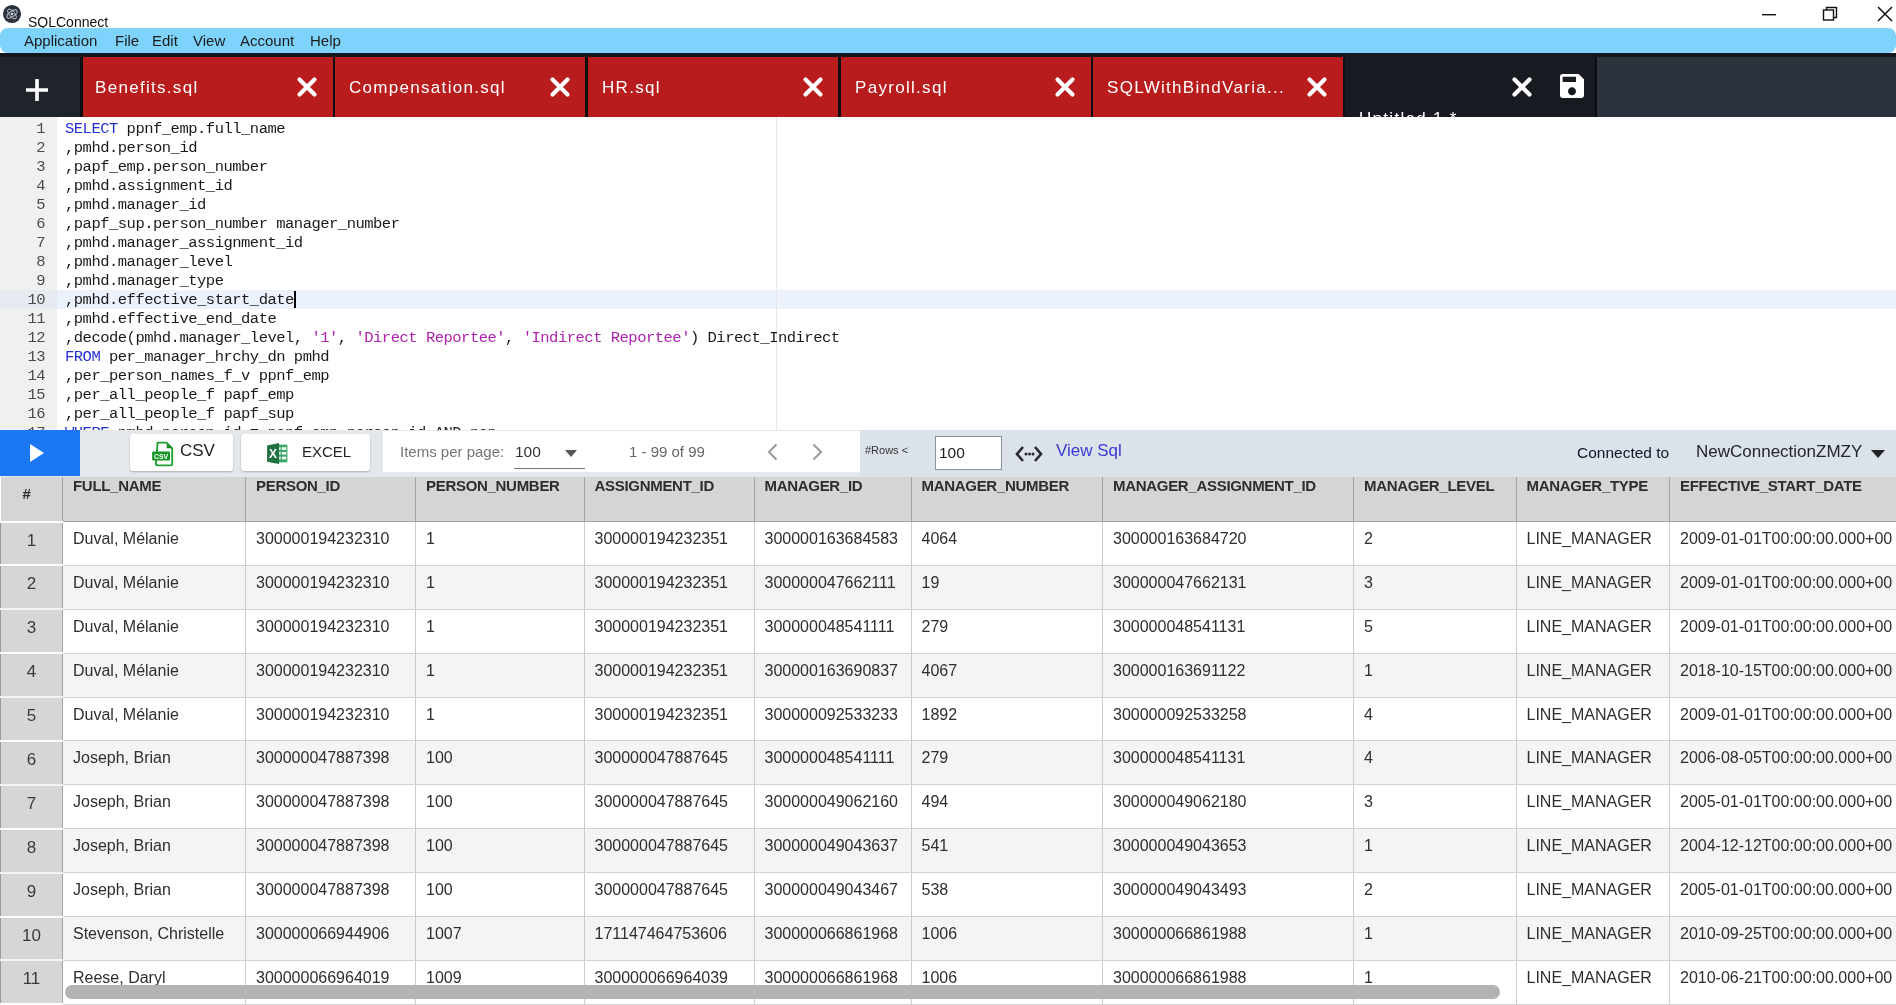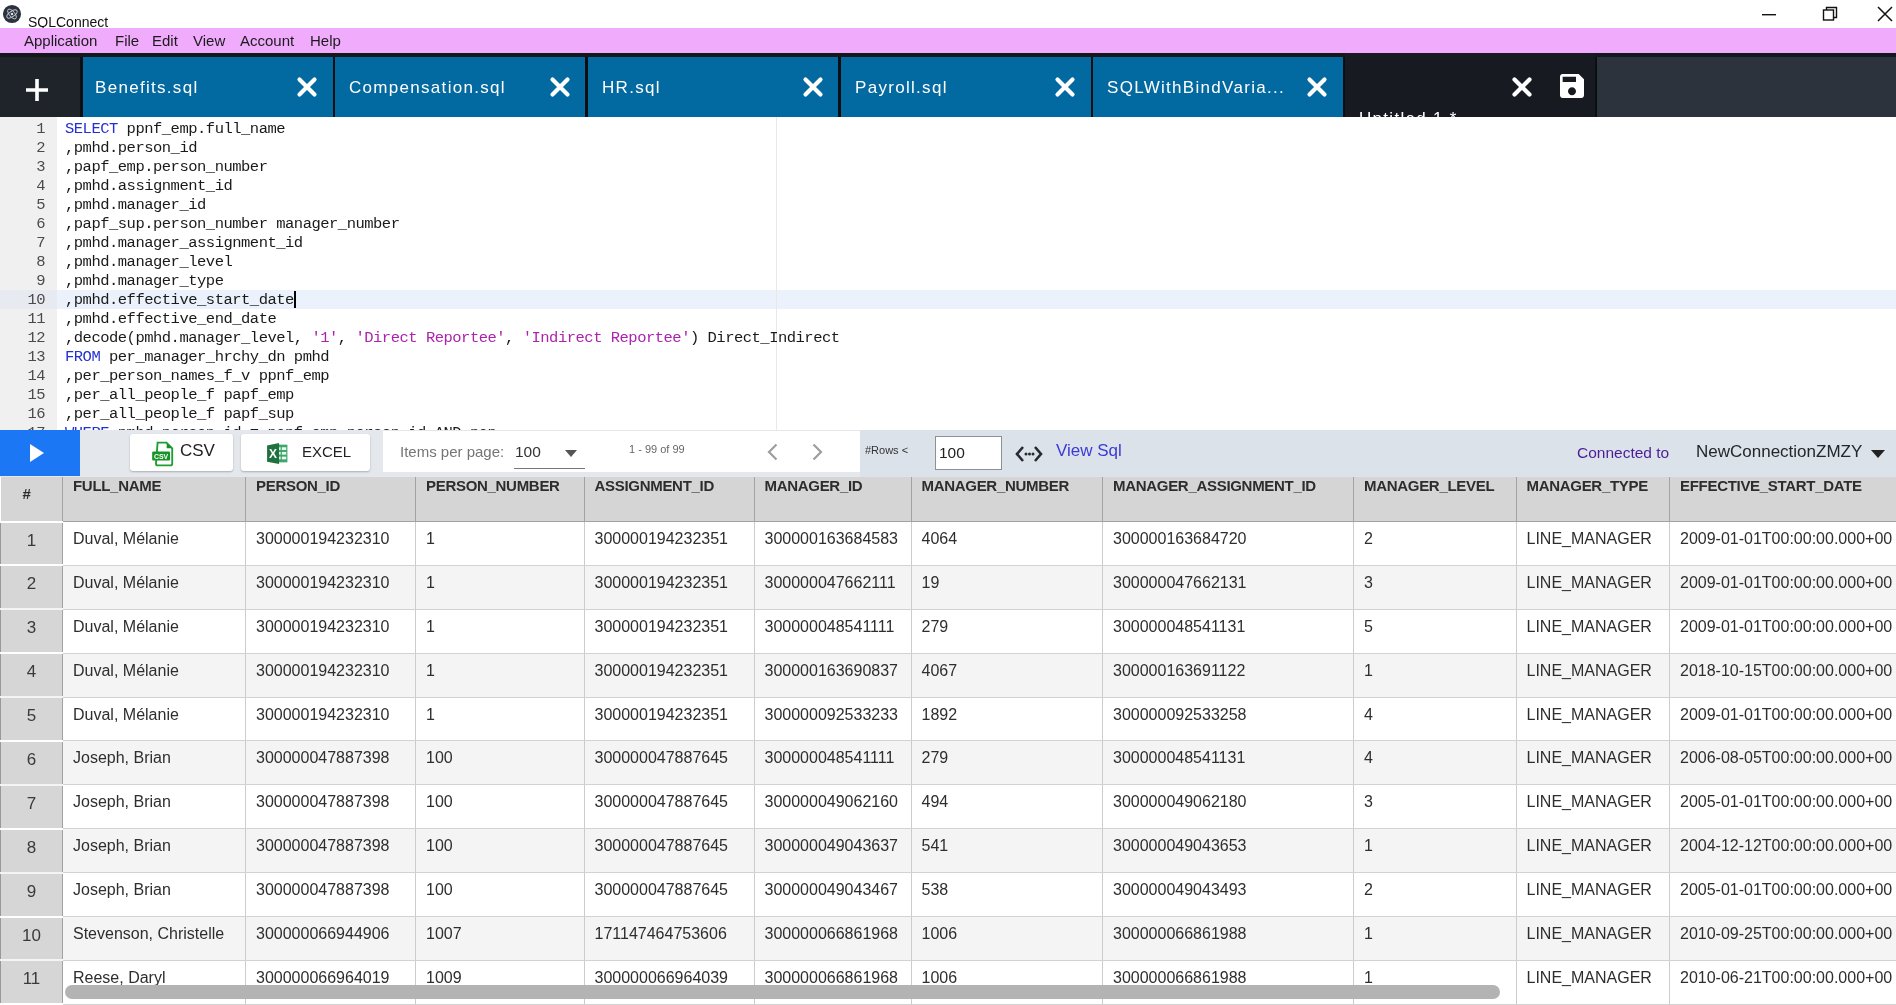--- a/index.html
+++ b/index.html
@@ -7,27 +7,27 @@
   body { font-family:"Liberation Sans", sans-serif; position:relative; background:#fff; }
   .abs { position:absolute; }
 
   
   #titlebar { left:0; top:0; width:1896px; height:28px; background:#ffffff; }
   #appicon { left:2px; top:4px; width:20px; height:20px; }
   #apptitle { left:28px; top:8px; height:28px; line-height:29px; font-size:14px; color:#111; }
   .winbtn { top:0; height:28px; width:45px; }
 
   
-  #menubar { left:0; top:28px; width:1896px; height:25px; background:#f0abfc; }
+  #menubar { left:0; top:28px; width:1896px; height:25px; background:#7dd3fc;border-radius:8px; }
   .menuitem { position:absolute; top:0; height:25px; line-height:26px; font-size:15px; color:#1b1b1b; }
 
   
   #tabbar { left:0; top:53px; width:1896px; height:64px; background:#14181d; }
   #tabbg { position:absolute; left:0; top:4px; width:1896px; height:60px; background:#2d333c; }
-  .tab { position:absolute; top:4px; height:60px; background:#0369a1; color:#fff; font-size:17px; letter-spacing:1.3px; }
+  .tab { position:absolute; top:4px; height:60px; background:#b91c1c; color:#fff; font-size:17px; letter-spacing:1.3px; }
   .tab .lbl { position:absolute; left:14px; top:21px; }
   .tab.active { top:0; height:64px; background:#171b21; }
   .tab.active .lbl { top:25px;margin-top:31px; }
   .tab.active .xicon { top:23px; }
   .tabgap { position:absolute; top:4px; height:60px; width:3px; background:#0c0e12; z-index:5; }
   #plusarea { position:absolute; left:0; top:4px; width:80px; height:60px; background:#1f242b; }
   .xicon { position:absolute; width:22px; height:22px; top:19px; }
 
   
   #editor { left:0; top:117px; width:1896px; height:313px; background:#fff; overflow:hidden; }
@@ -48,25 +48,25 @@
   #playtri { position:absolute; left:30px; top:14px; width:0; height:0; border-left:14px solid #fff; border-top:9.5px solid transparent; border-bottom:9.5px solid transparent; }
   .tbtn { position:absolute; top:4px; height:37px; background:#fff; border-radius:3px; box-shadow:0 1px 2px rgba(0,0,0,0.25); }
   #csvbtn { left:130px; width:103px; }
   #xlsbtn { left:241px; width:129px; }
   .tbtn .txt { position:absolute; top:7px; font-size:17px; color:#222; }
   #whitepanel { position:absolute; left:383px; top:1px; width:477px; height:41px; background:#fff; }
   .gtxt { position:absolute; font-size:15px; color:#757575; top:12.5px; }
   #ipp-val { position:absolute; left:515px; top:12.5px; font-size:15.5px; color:#333; }
   #ipp-line { position:absolute; left:514px; top:37.5px; width:71px; height:1.2px; background:#777; }
   #ipp-caret { position:absolute; left:565px; top:20px; width:0; height:0; border-left:6px solid transparent; border-right:6px solid transparent; border-top:7px solid #555; }
-  #rangetxt { position:absolute; left:629px; top:12.5px; font-size:11px; color:#666; }
+  #rangetxt { position:absolute; left:629px; top:12.5px; font-size:15px; color:#666; }
   #rows-lbl { position:absolute; left:865px; top:14px; font-size:11px; color:#333; }
   #rows-input { position:absolute; left:935px; top:6px; width:67px; height:34px; background:#fff; border:1px solid #8a9199; font-size:15.5px; color:#222; line-height:32px; padding-left:3px; }
   #viewsql { position:absolute; left:1056px; top:11px; font-size:17px; color:#3a3ad6; }
-  #connlbl { position:absolute; left:1577px; top:14px; font-size:15.5px; color:#4c1d95; }
+  #connlbl { position:absolute; left:1577px; top:14px; font-size:15.5px; color:#0f172a; }
   #connname { position:absolute; left:1696px; top:12px; font-size:17px; color:#23262b; }
   #conncaret { position:absolute; left:1871px; top:20px; width:0; height:0; border-left:7px solid transparent; border-right:7px solid transparent; border-top:8px solid #222; }
 
   
   #grid { left:0; top:477px; width:1896px; height:528px; overflow:hidden; }
   table { border-collapse:collapse; table-layout:fixed; width:1930px; }
   th, td { font-size:16px; overflow:hidden; white-space:nowrap; padding:8px 0 0 10px; height:43.9px; vertical-align:top; }
   thead th { background:#d5d5d5; color:#2d2d2d; font-weight:bold; font-size:15px; letter-spacing:-0.3px; text-align:left; border-right:1px solid #a2a2a2; border-bottom:1px solid #a2a2a2; height:44.5px; padding-top:0; }
   thead th.numcol { text-align:left; padding:8px 0 0 22px; }
   td { color:#2e2e2e; border-right:1px solid #cccccc; border-bottom:1px solid #d2d2d2; }

